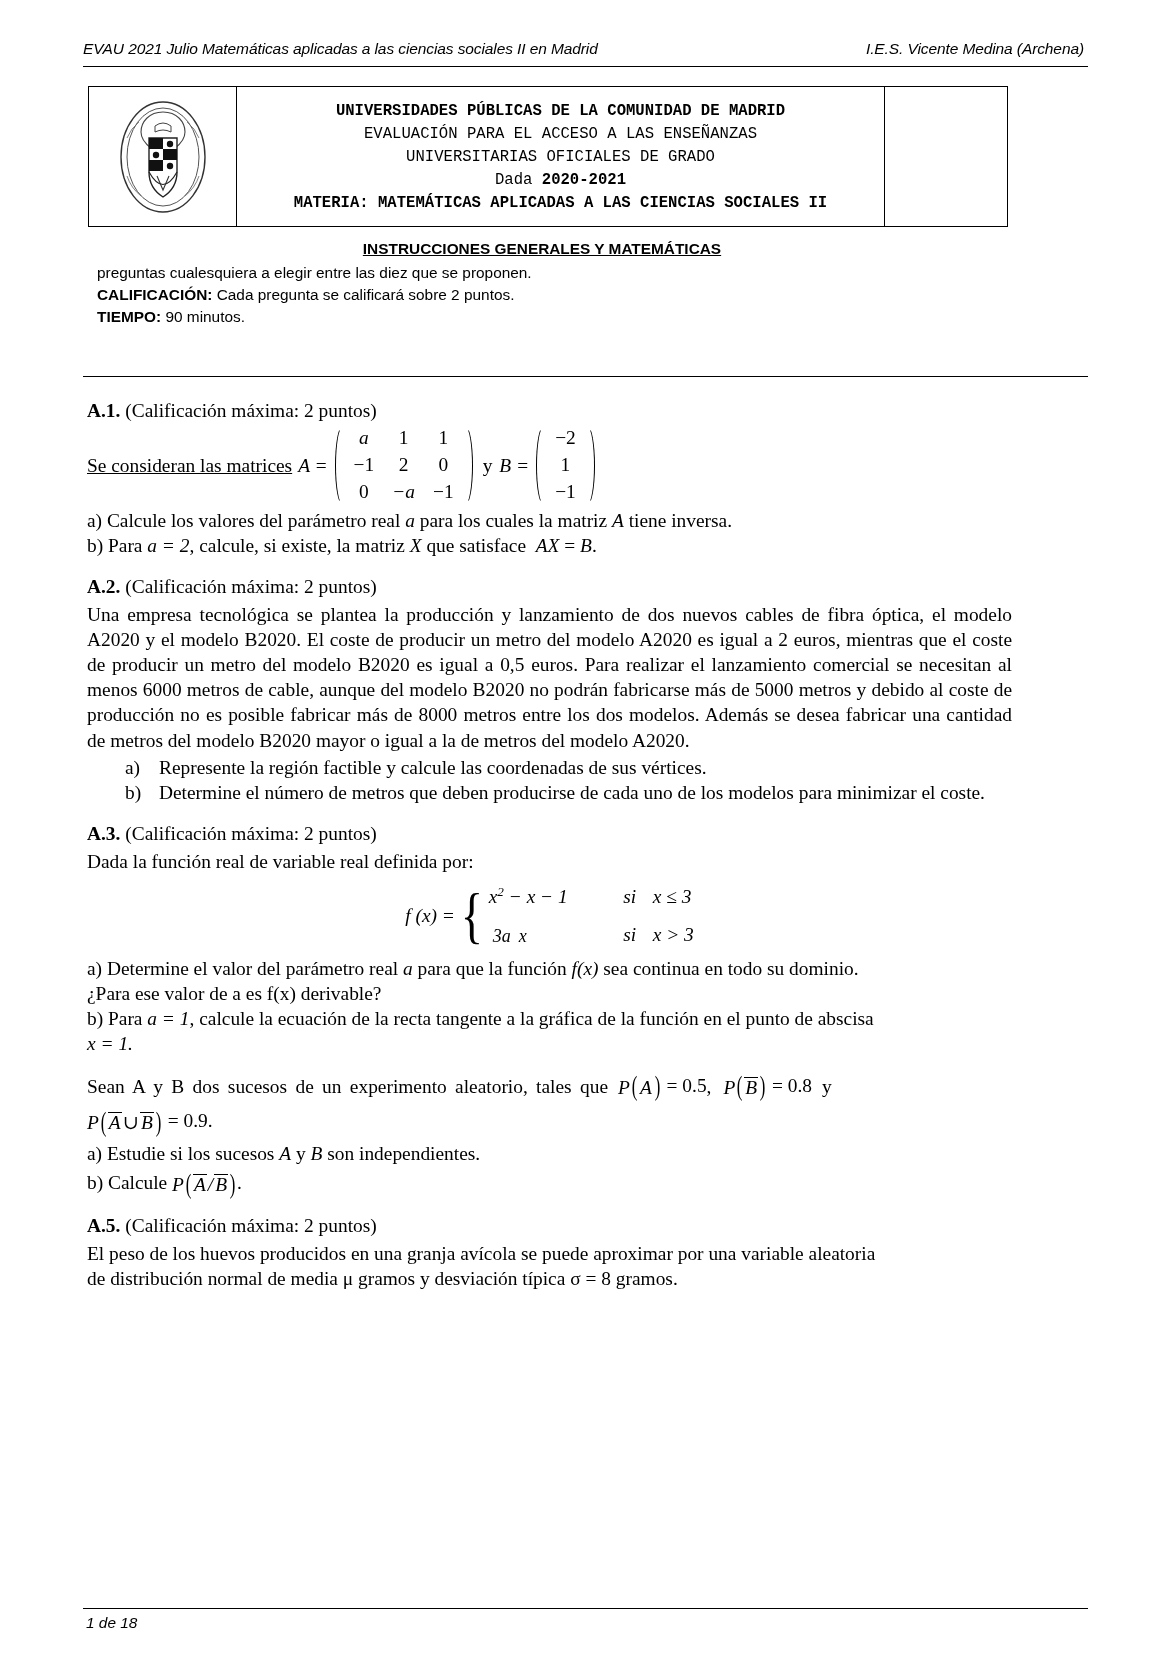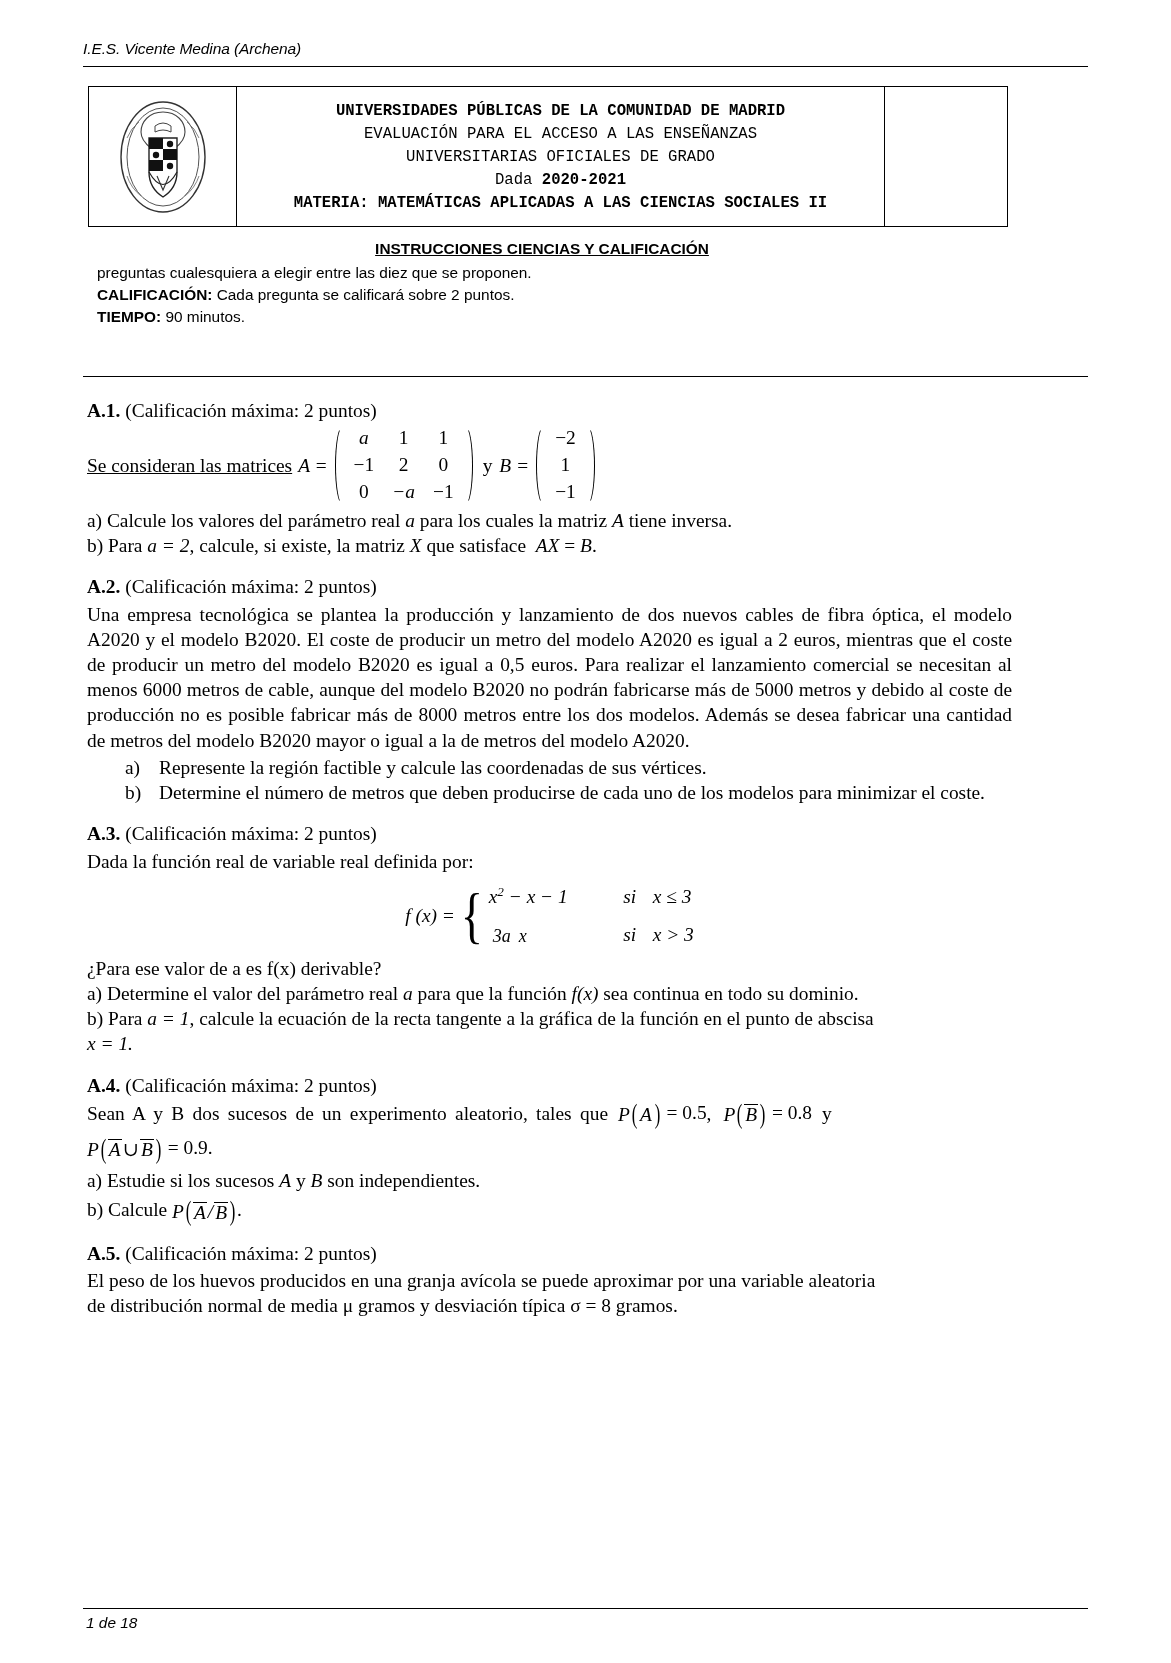--- a/index.html
+++ b/index.html
@@ -291,20 +291,21 @@
     font-style: italic;
     font-size: 15.4px;
   }
 </style>
 </head>
 <body>
 
 <div class="page">
 
   <div class="running-header">
+    <span class="left">EVAU 2021 Julio Matemáticas aplicadas a las ciencias sociales II en Madrid</span>
     <span class="right">I.E.S. Vicente Medina (Archena)</span>
   </div>
   <div class="header-rule"></div>
 
   <div class="exam-box">
     <div class="cell-logo">
       <svg class="seal" viewBox="0 0 104 118">
         <ellipse cx="52" cy="59" rx="42" ry="55" fill="none" stroke="#333" stroke-width="1.4"></ellipse>
         <ellipse cx="52" cy="59" rx="36" ry="49" fill="none" stroke="#555" stroke-width="1"></ellipse>
         <path d="M52 14 C38 14 30 24 30 34 C30 42 36 47 40 50 L64 50 C68 47 74 42 74 34 C74 24 66 14 52 14 Z" fill="none" stroke="#444" stroke-width="1.1"></path>
@@ -330,21 +331,21 @@
       <div class="line bold">UNIVERSIDADES PÚBLICAS DE LA COMUNIDAD DE MADRID</div>
       <div class="line">EVALUACIÓN PARA EL ACCESO A LAS ENSEÑANZAS</div>
       <div class="line">UNIVERSITARIAS OFICIALES DE GRADO</div>
       <div class="line mixed"><span>Dada </span><b>2020-2021</b></div>
       <div class="line bold">MATERIA: MATEMÁTICAS APLICADAS A LAS CIENCIAS SOCIALES II</div>
     </div>
     <div class="cell-right"></div>
   </div>
 
   <div class="instructions">
-    <div class="instr-title">INSTRUCCIONES CIENCIAS Y CALIFICACIÓN</div>
+    <div class="instr-title">INSTRUCCIONES GENERALES Y MATEMÁTICAS</div>
     <div class="instr-line">preguntas cualesquiera a elegir entre las diez que se proponen.</div>
     <div class="instr-line"><b>CALIFICACIÓN:</b><span> Cada pregunta se calificará sobre 2 puntos.</span></div>
     <div class="instr-line"><b>TIEMPO:</b><span> 90 minutos.</span></div>
   </div>
 
   <div class="section-rule"></div>
 
   <div class="content">
 
     <div>
@@ -453,37 +454,33 @@
                 <span class="bar"></span>
                 <span class="bot mi">x</span>
               </span>
             </span>
             <span class="cond-si">si</span>
             <span class="cond mi">x &gt; 3</span>
           </span>
         </span>
       </div>
 
+      <div class="para nojust">
+        a) Determine el valor del parámetro real <em class="it">a</em> para que la función <em class="it">f(x)</em> sea continua en todo su dominio.
+      </div>
       <div class="para nojust">¿Para ese valor de a es f(x) derivable?</div>
       <div class="para nojust">
-        a) Determine el valor del parámetro real <em class="it">a</em> para que la función <em class="it">f(x)</em> sea continua en todo su dominio.
-      </div>
-      <div class="para nojust">
         b) Para <em class="it">a = 1</em>, calcule la ecuación de la recta tangente a la gráfica de la función en el punto de abscisa
       </div>
       <div class="para nojust"><em class="it">x = 1.</em></div>
     </div>
 
     <div class="blockgap"></div>
 
     <div>
-      <div class="q-head">
-        <span class="qnum">A.4.</span>
-        <span>(Calificación máxima: 2 puntos)</span>
-      </div>
 
       <div class="para" style="display:flex;align-items:center;flex-wrap:wrap;">
         <span style="word-spacing:3.5px;">Sean  A  y  B  dos  sucesos  de  un  experimento  aleatorio,  tales  que</span>
         <span style="padding-left:10px;">
           <span class="pbig">
               <span class="mi">P</span>
               <span class="g">(</span>
               <span class="inner mi">A</span>
               <span class="g">)</span>
             </span><span>&nbsp;= 0.5</span>

